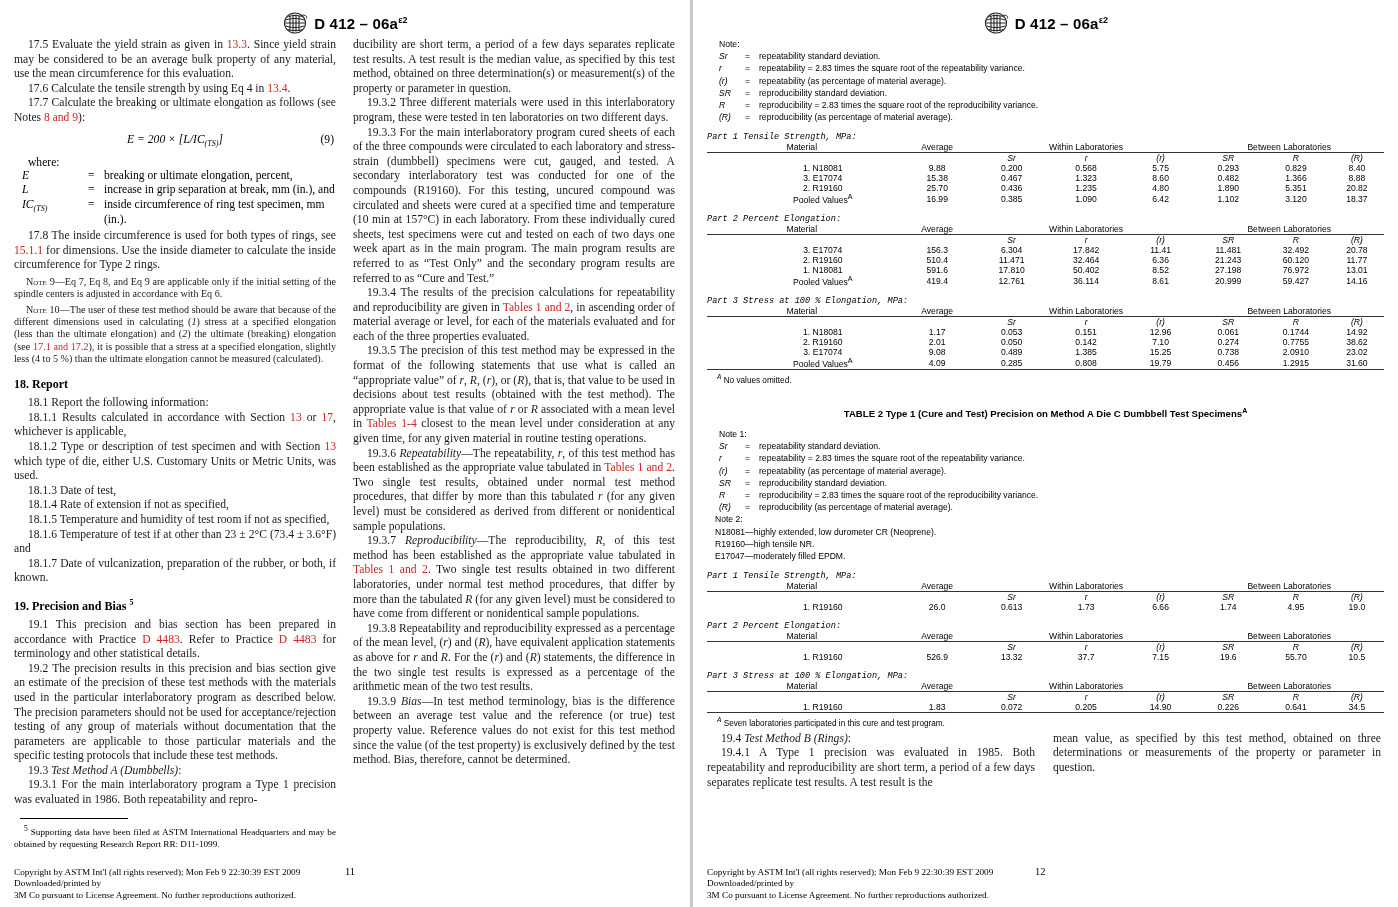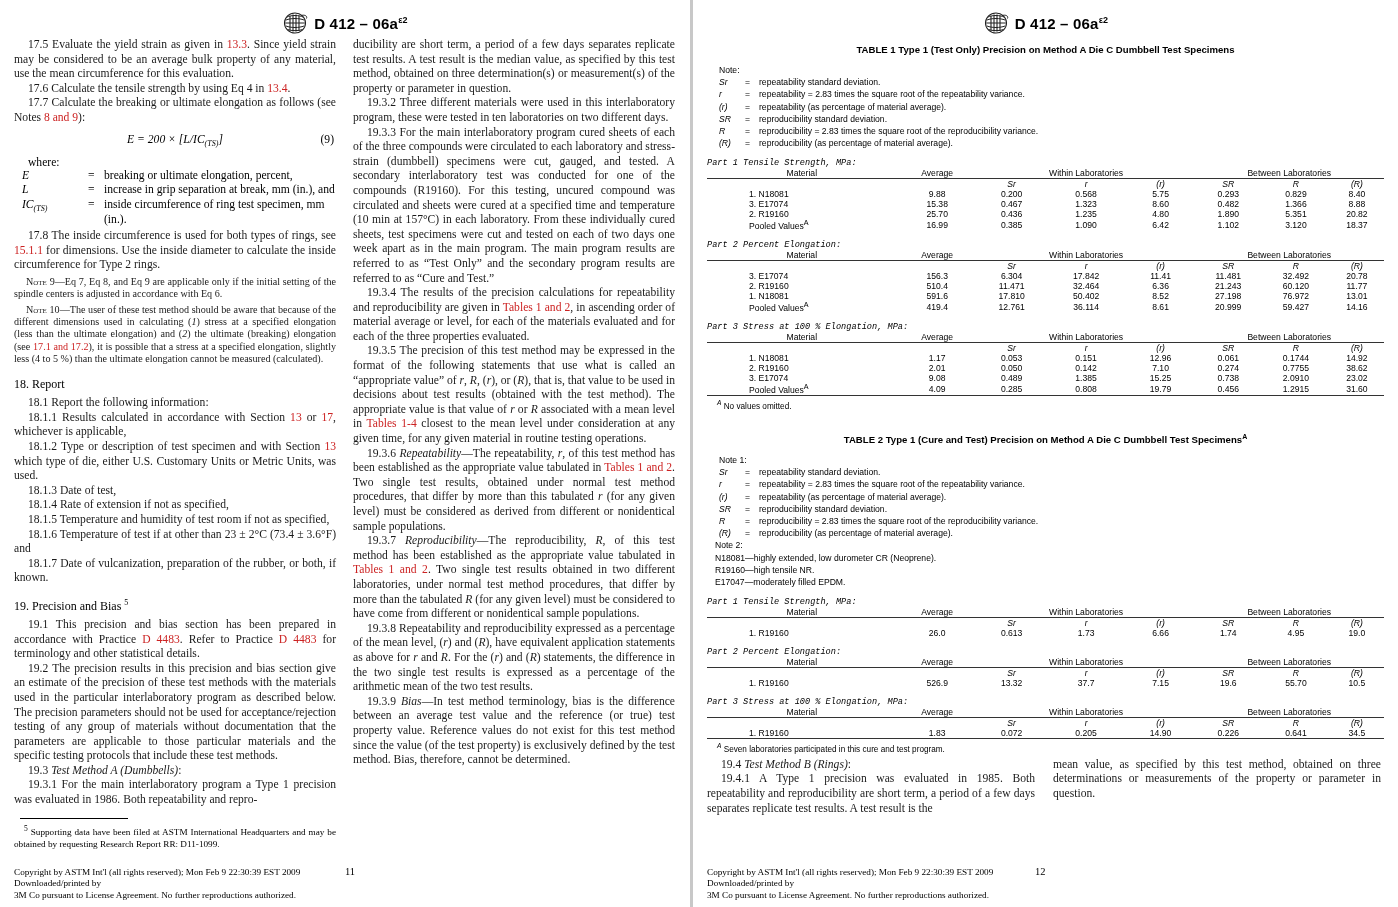--- a/index.html
+++ b/index.html
@@ -75,21 +75,21 @@
 
   p.note {
     margin: 3px 0 0 0;
     font-size: 10.1px;
     line-height: 1.22;
     text-align: justify;
     text-indent: 12px;
     color:#1a1a1a;
   }
   h3.sec {
-    font-size: 12px; font-weight: normal; margin: 12px 0 4px 0;
+    font-size: 12px; font-weight: bold; margin: 12px 0 4px 0;
     font-family: "Liberation Serif", serif;
   }
   h3.sec sup { font-size: 8px; }
 
   .fn-wrap { margin-top: 10px; }
   .fn-rule { width: 108px; height:1px; background:#000; margin: 6px 0 5px 6px; }
   p.footnote {
     margin:0; font-size: 9.2px; line-height: 1.3; text-align: justify;
     text-indent: 10px;
   }
@@ -143,21 +143,21 @@
     font-family:Liberation Mono, monospace;
     font-size: 8.6px;
     font-style: italic;
     margin: 9px 0 0 0;
   }
   .thead-row td { text-align:center; padding-bottom:1px; }
   .thead-row td.matcol { text-align:center; }
   .rule-thick { border-top: 1.6px solid #333; }
   .subhead td { text-align:center; font-style: italic; padding-top: 2px; }
   .datarow td { text-align:center; padding-top: 1px; }
-  .datarow td.matcell { text-align:left; padding-left: 42px; }
+  .datarow td.matcell { text-align:center; padding-left: 42px; }
   .c-mat { width: 28%; }
   .c-avg { width: 12%; }
   .c-sr  { width: 10%; }
   .c-r   { width: 12%; }
   .c-rp  { width: 10%; }
   .c-sR  { width: 10%; }
   .c-R   { width: 10%; }
   .c-Rp  { width: 8%; }
   .tbl-fn {
     font-family:"Liberation Sans", sans-serif;
@@ -315,21 +315,20 @@
               <line x1="14" y1="2.5" x2="14" y2="19.6"></line>
               <line x1="17" y1="3.4" x2="17" y2="19"></line>
             </g>
             <path d="M19 3.5 C23 2.5,25.5 4,24.5 6.5" fill="none" stroke="#222" stroke-width="1"></path>
           </svg>
         </span>
         <span class="hdr-title"><span>D 412 – 06a</span><sup>ε2</sup></span>
       </span>
     </div>
 
-    <div class="tbl-title">TABLE 1  Type 1 (Test Only) Precision on Method A Die C Dumbbell Test Specimens</div>
 
     <div class="legend">
       <div class="lrow plain">
           <span>Note:</span>
         </div>
       <div class="lrow">
           <span class="lsym">Sr</span>
           <span class="leq">=</span>
           <span class="ltxt">repeatability standard deviation.</span>
         </div>

